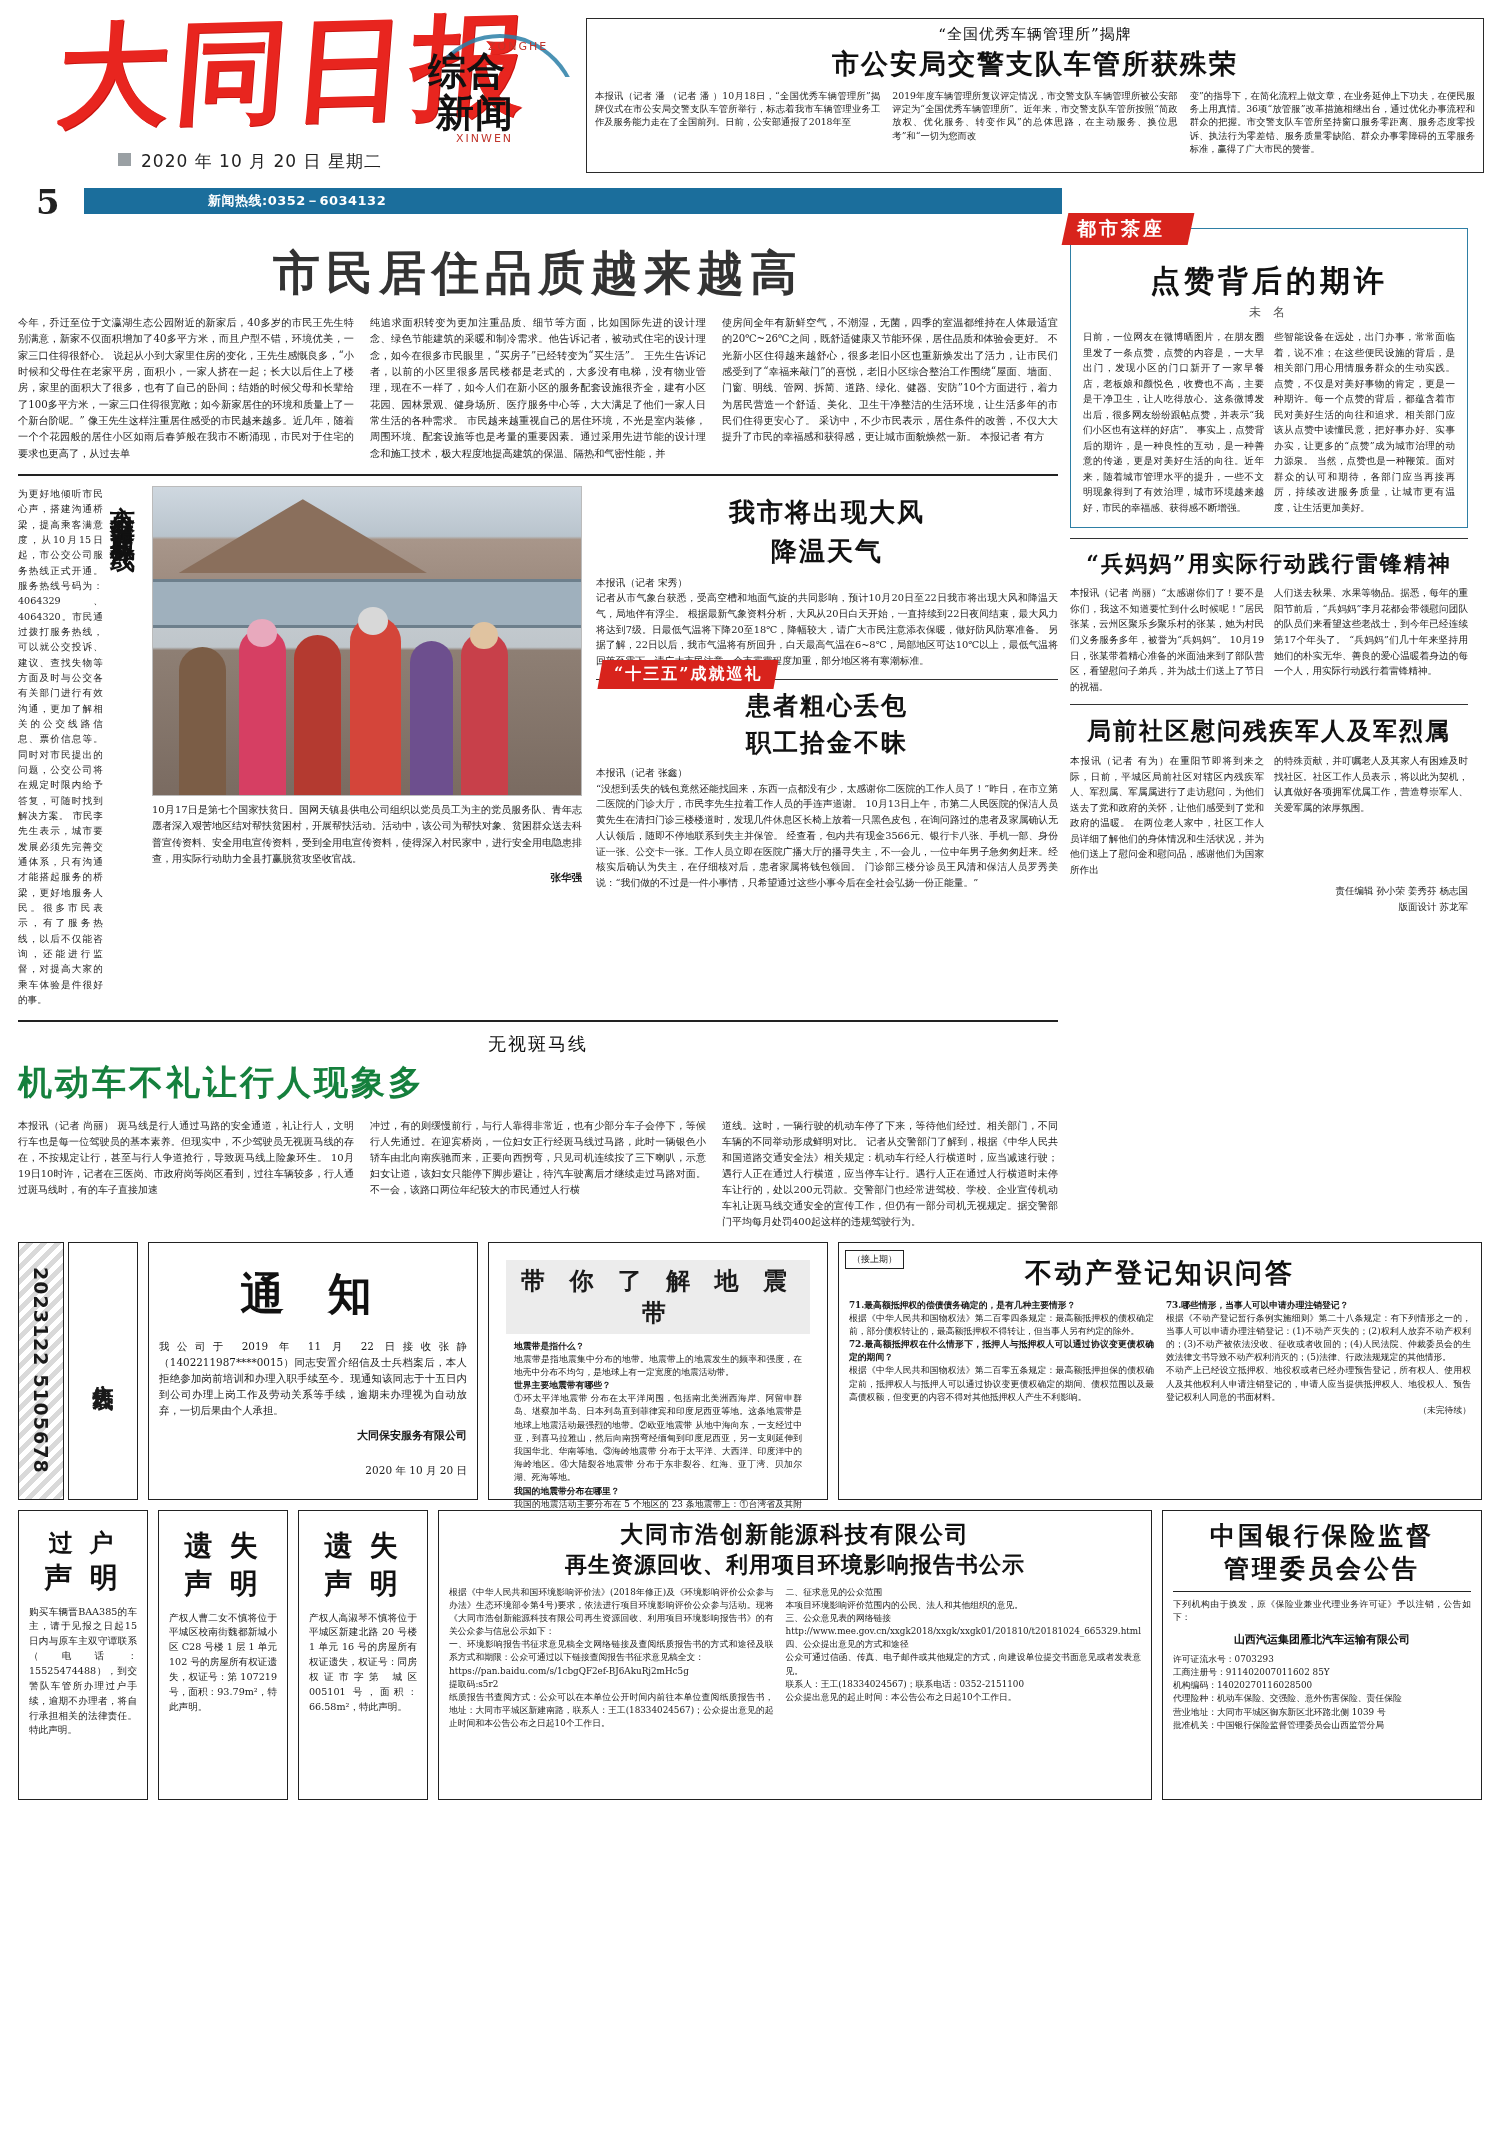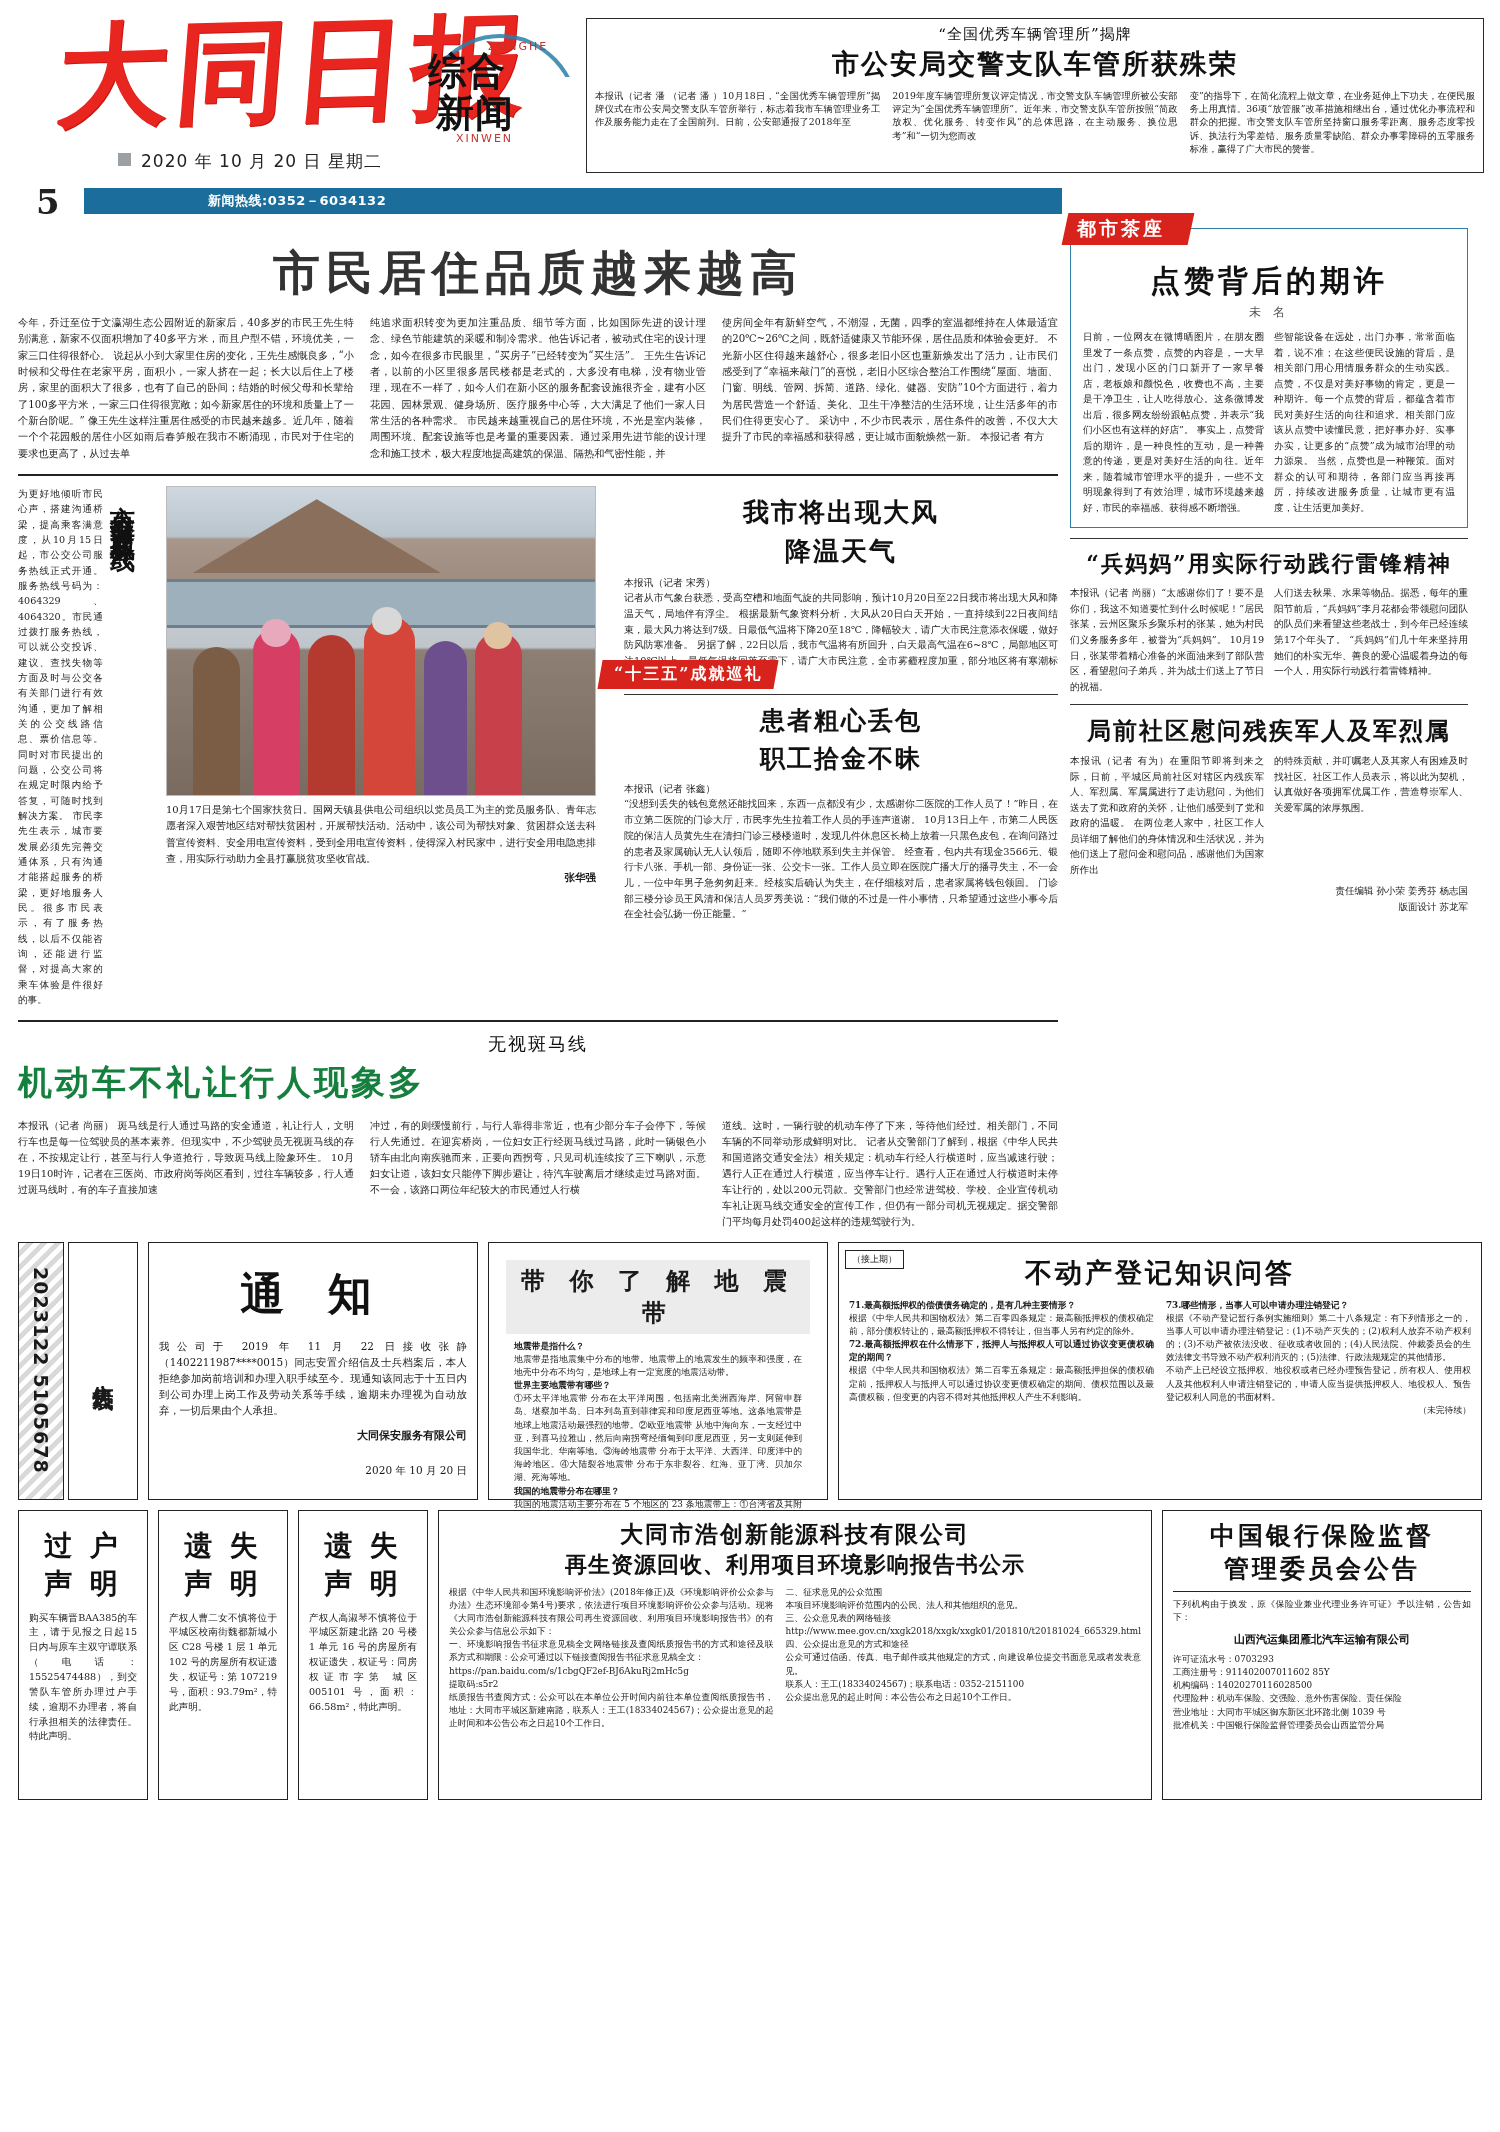--- a/index.html
+++ b/index.html
@@ -212,21 +212,21 @@
       <div class="lead-title">市民居住品质越来越高</div>
 
       <div class="cols3">
         <div class="col body">今年，乔迁至位于文瀛湖生态公园附近的新家后，40多岁的市民王先生特别满意，新家不仅面积增加了40多平方米，而且户型不错，环境优美，一家三口住得很舒心。 说起从小到大家里住房的变化，王先生感慨良多，“小时候和父母住在老家平房，面积小，一家人挤在一起；长大以后住上了楼房，家里的面积大了很多，也有了自己的卧间；结婚的时候父母和长辈给了100多平方米，一家三口住得很宽敞；如今新家居住的环境和质量上了一个新台阶呢。” 像王先生这样注重居住感受的市民越来越多。近几年，随着一个个花园般的居住小区如雨后春笋般在我市不断涌现，市民对于住宅的要求也更高了，从过去单</div>
         <div class="col body">纯追求面积转变为更加注重品质、细节等方面，比如国际先进的设计理念、绿色节能建筑的采暖和制冷需求。他告诉记者，被动式住宅的设计理念，如今在很多市民眼里，“买房子”已经转变为“买生活”。 王先生告诉记者，以前的小区里很多居民楼都是老式的，大多没有电梯，没有物业管理，现在不一样了，如今人们在新小区的服务配套设施很齐全，建有小区花园、园林景观、健身场所、医疗服务中心等，大大满足了他们一家人日常生活的各种需求。 市民越来越重视自己的居住环境，不光是室内装修，周围环境、配套设施等也是考量的重要因素。通过采用先进节能的设计理念和施工技术，极大程度地提高建筑的保温、隔热和气密性能，并</div>
         <div class="col body">使房间全年有新鲜空气，不潮湿，无菌，四季的室温都维持在人体最适宜的20℃~26℃之间，既舒适健康又节能环保，居住品质和体验会更好。 不光新小区住得越来越舒心，很多老旧小区也重新焕发出了活力，让市民们感受到了“幸福来敲门”的喜悦，老旧小区综合整治工作围绕“屋面、墙面、门窗、明线、管网、拆简、道路、绿化、健器、安防”10个方面进行，着力为居民营造一个舒适、美化、卫生干净整洁的生活环境，让生活多年的市民们住得更安心了。 采访中，不少市民表示，居住条件的改善，不仅大大提升了市民的幸福感和获得感，更让城市面貌焕然一新。 本报记者 有方</div>
       </div>
 
       <hr class="hr-thick">
 
-      <div style="display:flex;gap:28px;">
+      <div style="display:flex;gap:14px;">
 
         <div style="width:120px;display:flex;gap:4px;">
           <div style="flex:1;">
             <div class="body" style="font-size:9.6px;">为更好地倾听市民心声，搭建沟通桥梁，提高乘客满意度，从10月15日起，市公交公司服务热线正式开通。 服务热线号码为：4064329、4064320。市民通过拨打服务热线，可以就公交投诉、建议、查找失物等方面及时与公交各有关部门进行有效沟通，更加了解相关的公交线路信息、票价信息等。同时对市民提出的问题，公交公司将在规定时限内给予答复，可随时找到解决方案。 市民李先生表示，城市要发展必须先完善交通体系，只有沟通才能搭起服务的桥梁，更好地服务人民。很多市民表示，有了服务热线，以后不仅能咨询，还能进行监督，对提高大家的乘车体验是件很好的事。</div>
           </div>
           <div class="vtitle">市公交公司开通服务热线</div>
         </div>
 
         <div style="width:430px;">
           <div class="photo">
@@ -362,21 +362,21 @@
           <div class="tiny">不动产上已经设立抵押权、地役权或者已经办理预告登记，所有权人、使用权人及其他权利人申请注销登记的，申请人应当提供抵押权人、地役权人、预告登记权利人同意的书面材料。</div>
           <div class="tiny" style="text-align:right;">（未完待续）</div>
         </div>
       </div>
     </div>
   </div>
 
   <div class="adrow" style="margin-top:10px;height:290px;">
 
     <div class="adbox" style="width:130px;">
-      <div class="ad-title" style="font-size:28px;letter-spacing:4px;margin-top:8px;">过 户</div>
+      <div class="ad-title" style="font-size:24px;letter-spacing:4px;margin-top:8px;">过 户</div>
       <div class="ad-title" style="font-size:28px;letter-spacing:4px;margin-bottom:8px;">声 明</div>
       <div class="small" style="font-size:9.6px;">购买车辆晋BAA385的车主，请于见报之日起15日内与原车主双守谭联系（电话：15525474488），到交警队车管所办理过户手续，逾期不办理者，将自行承担相关的法律责任。特此声明。</div>
     </div>
 
     <div class="adbox" style="width:130px;">
       <div class="ad-title" style="font-size:28px;letter-spacing:4px;margin-top:8px;">遗 失</div>
       <div class="ad-title" style="font-size:28px;letter-spacing:4px;margin-bottom:8px;">声 明</div>
       <div class="small" style="font-size:9.6px;">产权人曹二女不慎将位于平城区校南街魏都新城小区 C28 号楼 1 层 1 单元 102 号的房屋所有权证遗失，权证号：第 107219 号，面积：93.79m²，特此声明。</div>
     </div>
 

